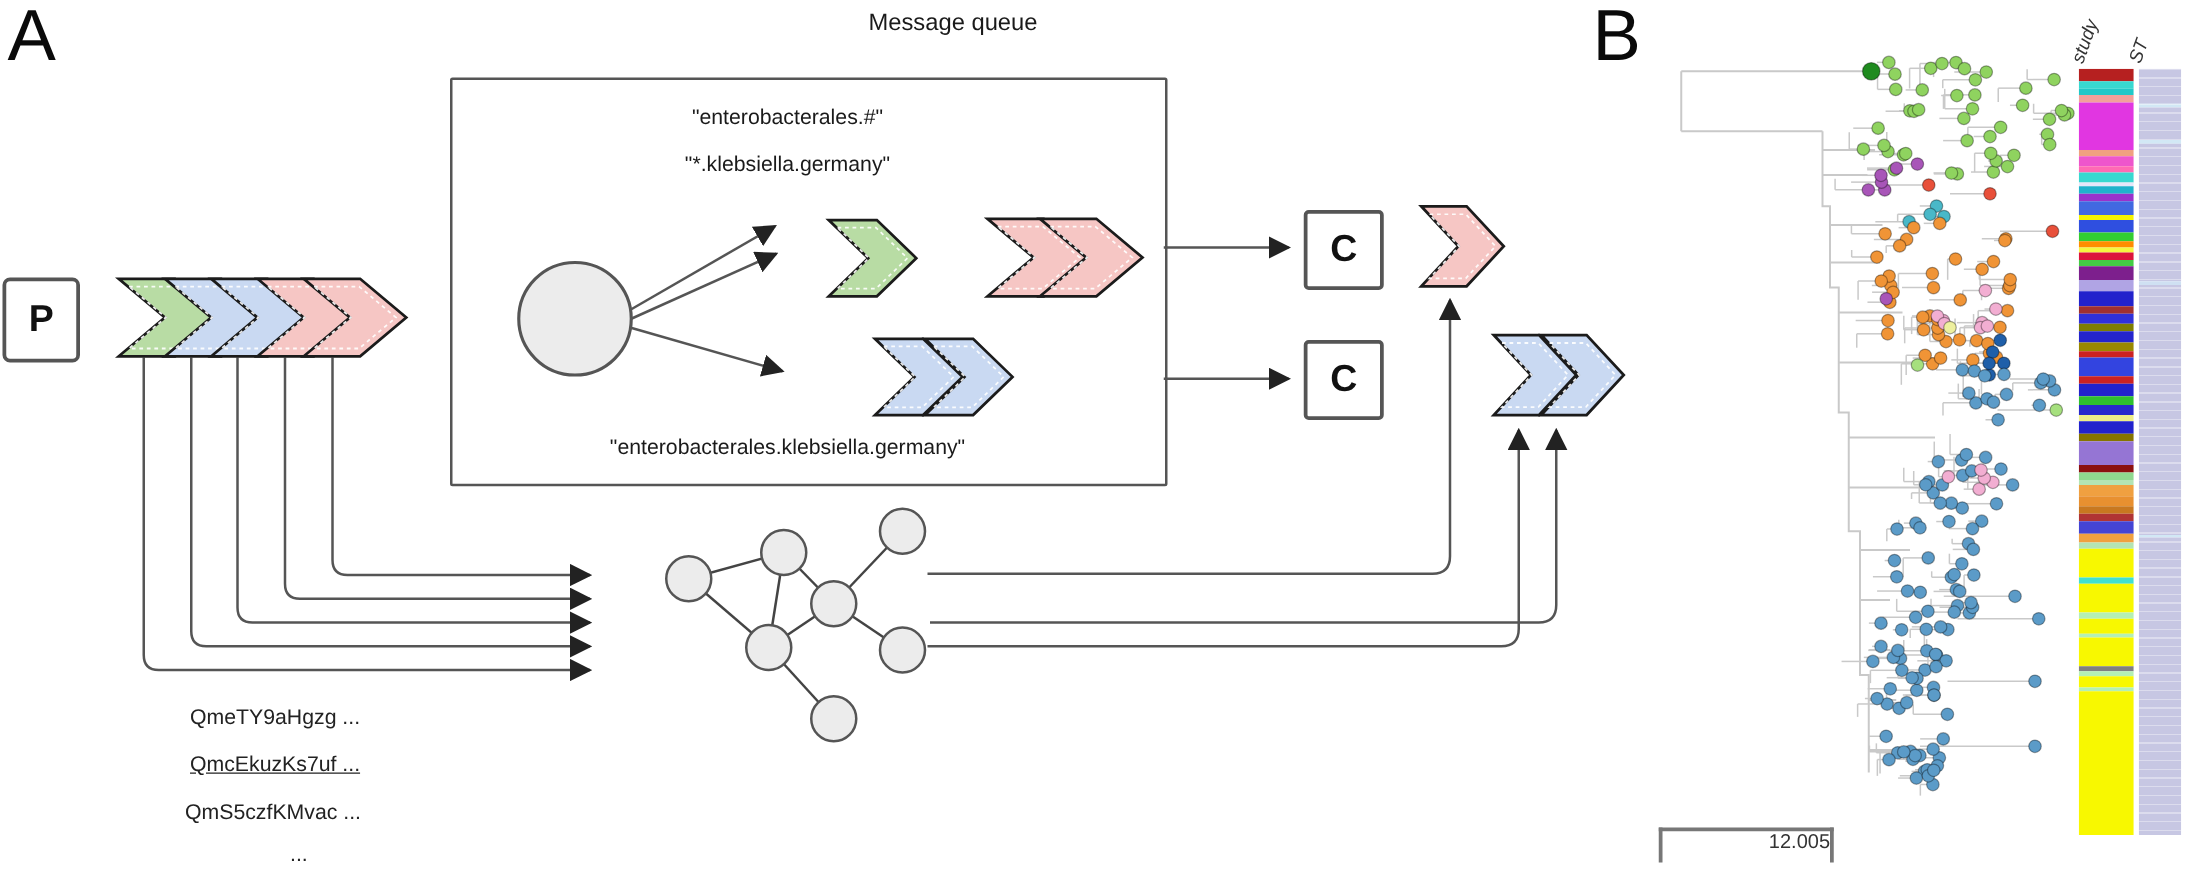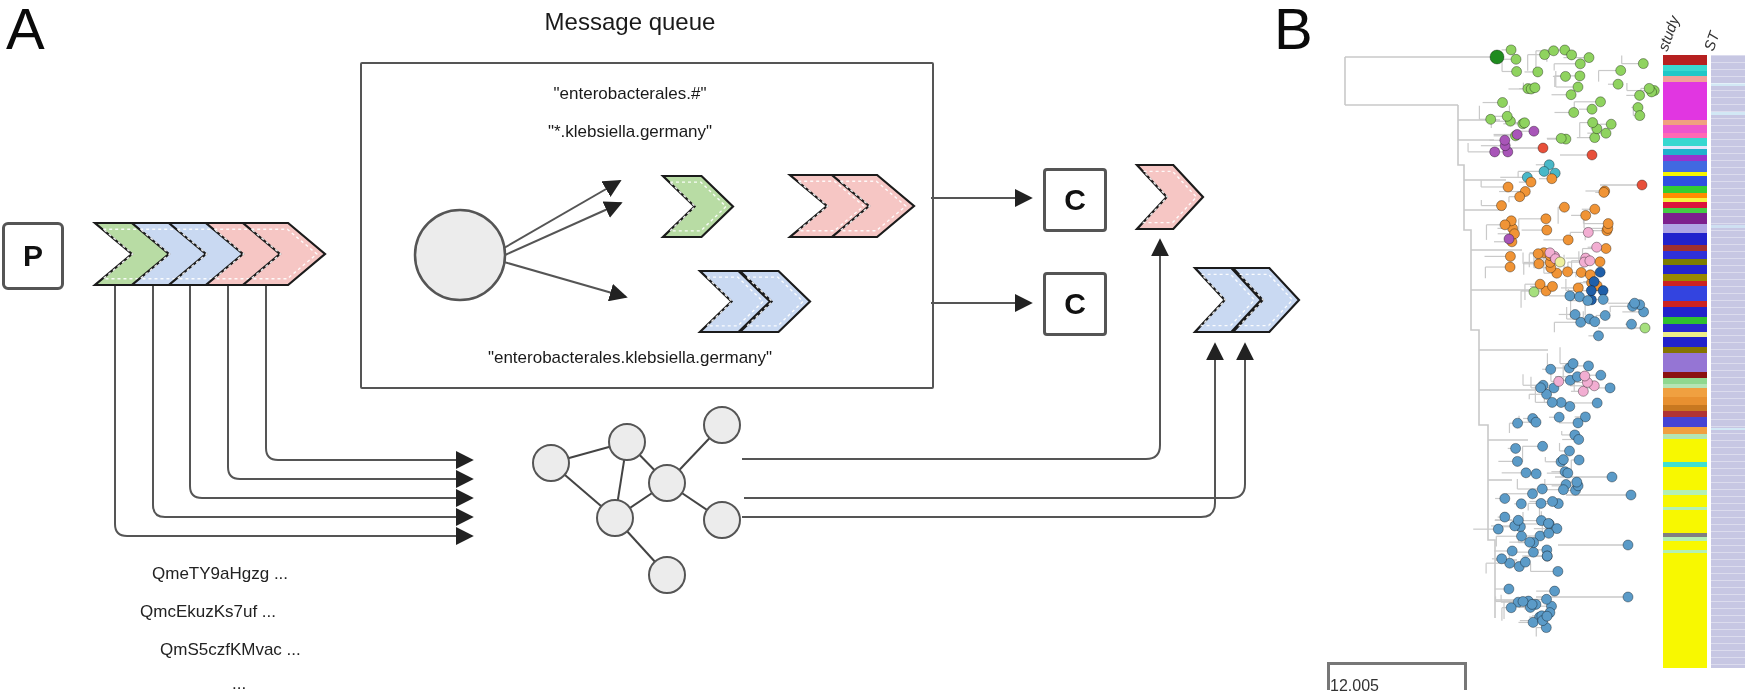--- a/index.html
+++ b/index.html
@@ -1,35 +1,35 @@
 <!DOCTYPE html>
 <html><head>
 <meta charset="utf-8">
 <style>
   html,body{margin:0;padding:0;background:#fff;}
   .canvas{position:relative;width:1750px;height:700px;background:#ffffff;overflow:hidden;
           font-family:"Liberation Sans",sans-serif;color:#111;}
   .abs{position:absolute;}
   .panel-label{font-size:58px;font-weight:400;color:#0a0a0a;line-height:1;}
-  .mq-title{left:430px;top:8px;width:400px;text-align:center;font-size:24px;color:#1a1a1a;}
+  .mq-title{left:430px;top:8px;width:400px;text-align:right;font-size:19px;color:#1a1a1a;}
   .mq-text{left:430px;width:400px;text-align:center;font-size:17px;color:#1a1a1a;}
   .routing{left:400px;top:348px;width:460px;text-align:center;font-size:17px;color:#1a1a1a;}
   .pbox{left:2px;top:222px;width:56px;height:62px;border:3px solid #555;border-radius:6px;
         display:flex;align-items:center;justify-content:center;font-size:30px;font-weight:600;background:transparent;}
   .cbox{left:1043px;width:58px;height:58px;border:3px solid #555;border-radius:4px;
         display:flex;align-items:center;justify-content:center;font-size:30px;font-weight:600;background:transparent;}
   .hash{font-size:17px;color:#222;}
   .p2p-label{left:545px;top:630px;width:210px;text-align:center;font-size:23px;color:#1a1a1a;}
   .rot-label{font-size:15px;font-style:italic;color:#333;transform-origin:left bottom;transform:rotate(-70deg);white-space:nowrap;}
   .heatcol{top:55px;height:613px;overflow:hidden;}
   .st-texture{position:absolute;inset:0;pointer-events:none;
      background:repeating-linear-gradient(to bottom, rgba(255,255,255,0.38) 0px, rgba(255,255,255,0.38) 1px, transparent 1px, transparent 7px);}
   .scalebar{left:1327px;top:662px;width:140px;height:28px;border-top:3px solid #777;
-            border-left:3px solid #777;border-right:3px solid #777;text-align:left;
-            font-size:16px;color:#333;padding-top:12px;box-sizing:border-box;}
+            border-left:3px solid #777;border-right:3px solid #777;text-align:right;
+            font-size:16px;color:#333;padding-top:0;box-sizing:border-box;}
   svg.fig{position:absolute;left:0;top:0;z-index:1;}
   .txt{z-index:2;}
 </style>
 </head>
 <body>
 
 <div class="canvas">
 
   <svg class="fig" width="1750" height="700" viewBox="0 0 1750 700">
       <defs>
@@ -674,22 +674,22 @@
   <div class="abs txt cbox" style="top:168px;">
     <span>C</span>
   </div>
   <div class="abs txt cbox" style="top:272px;">
     <span>C</span>
   </div>
 
   <div class="abs" style="left:360px;top:62px;width:570px;height:323px;border:2.5px solid #555;border-radius:2px;z-index:0;"></div>
 
   <div class="abs txt hash" style="left:152px;top:564px;">QmeTY9aHgzg ...</div>
-  <div class="abs txt hash" style="left:140px;top:602px;">QmcEkuzKs7uf ...</div>
-  <div class="abs txt hash" style="left:148px;top:640px;margin-left:12px;">QmS5czfKMvac ...</div>
+  <div class="abs txt hash" style="left:152px;top:602px;text-decoration:underline;">QmcEkuzKs7uf ...</div>
+  <div class="abs txt hash" style="left:148px;top:640px;">QmS5czfKMvac ...</div>
   <div class="abs txt hash" style="left:232px;top:674px;">...</div>
 
 
   <div class="abs txt panel-label" style="left:1274px;top:0px;">B</div>
 
   <div class="abs txt rot-label" style="left:1670px;top:36px;">study</div>
   <div class="abs txt rot-label" style="left:1716px;top:36px;">ST</div>
 
   <div class="abs heatcol" style="left:1663px;width:44px;z-index:1;" id="study-col">
       <div style="height: 10.4252px; background: rgb(182, 32, 32);"></div>

